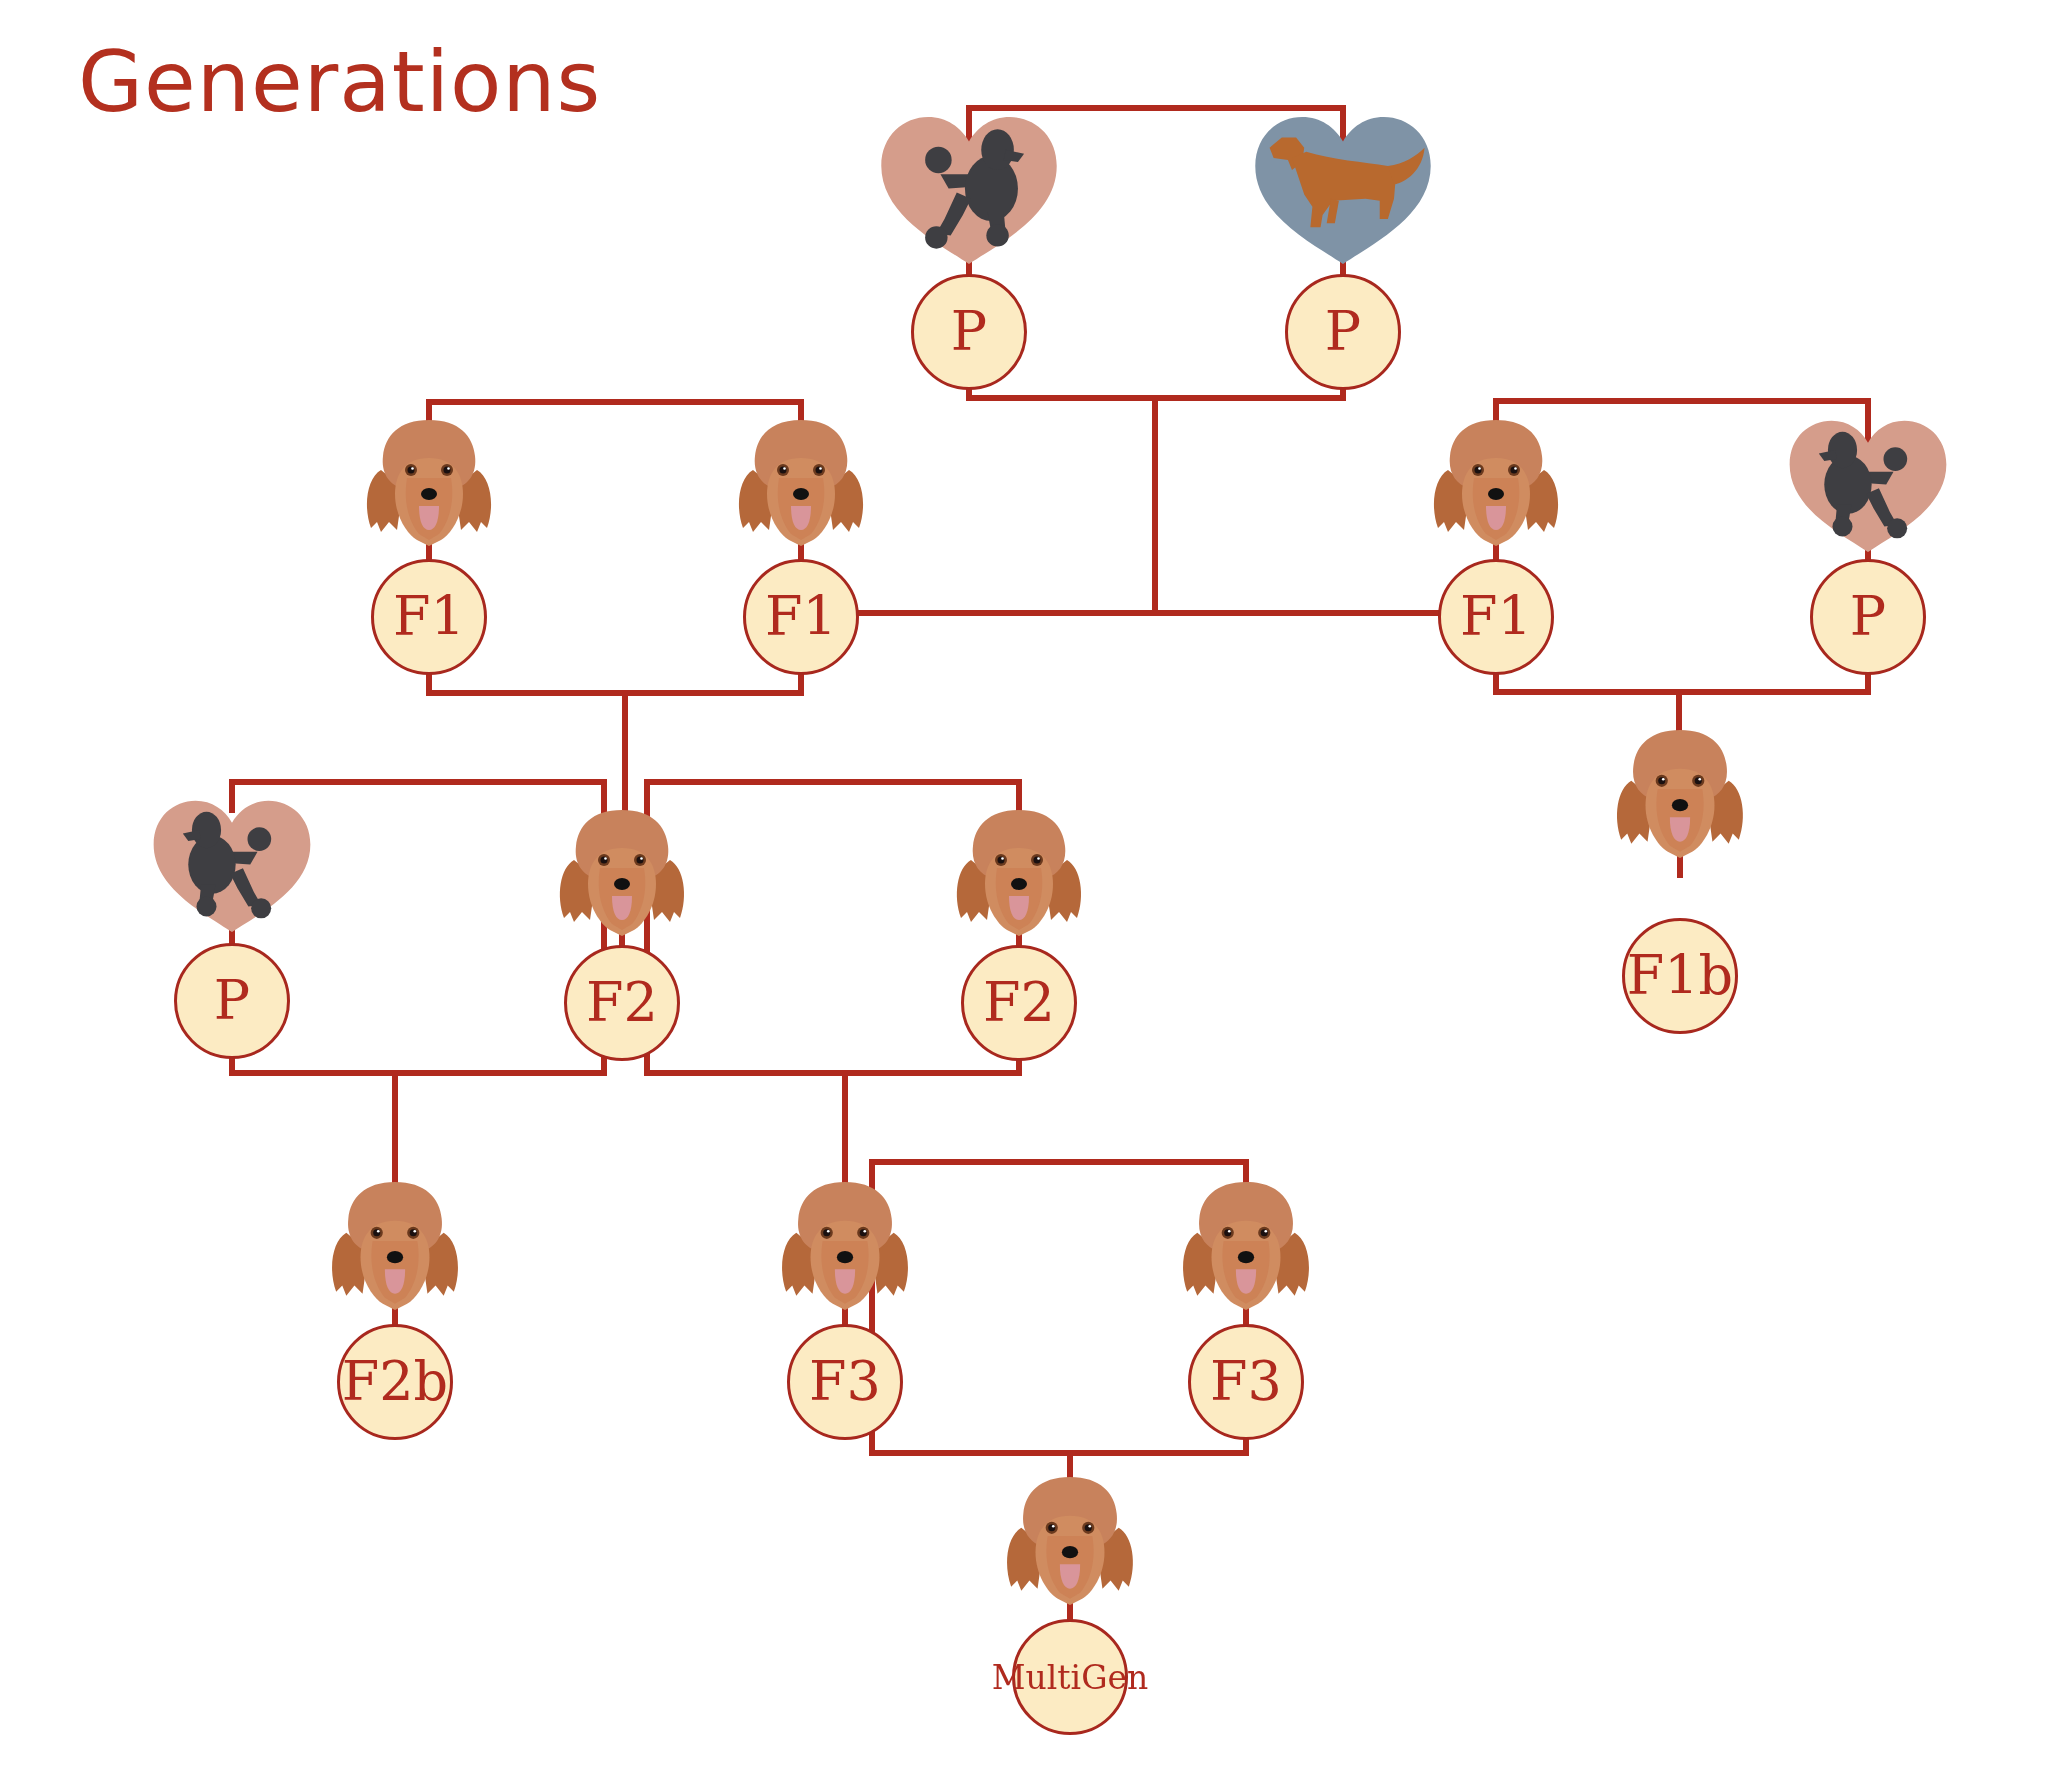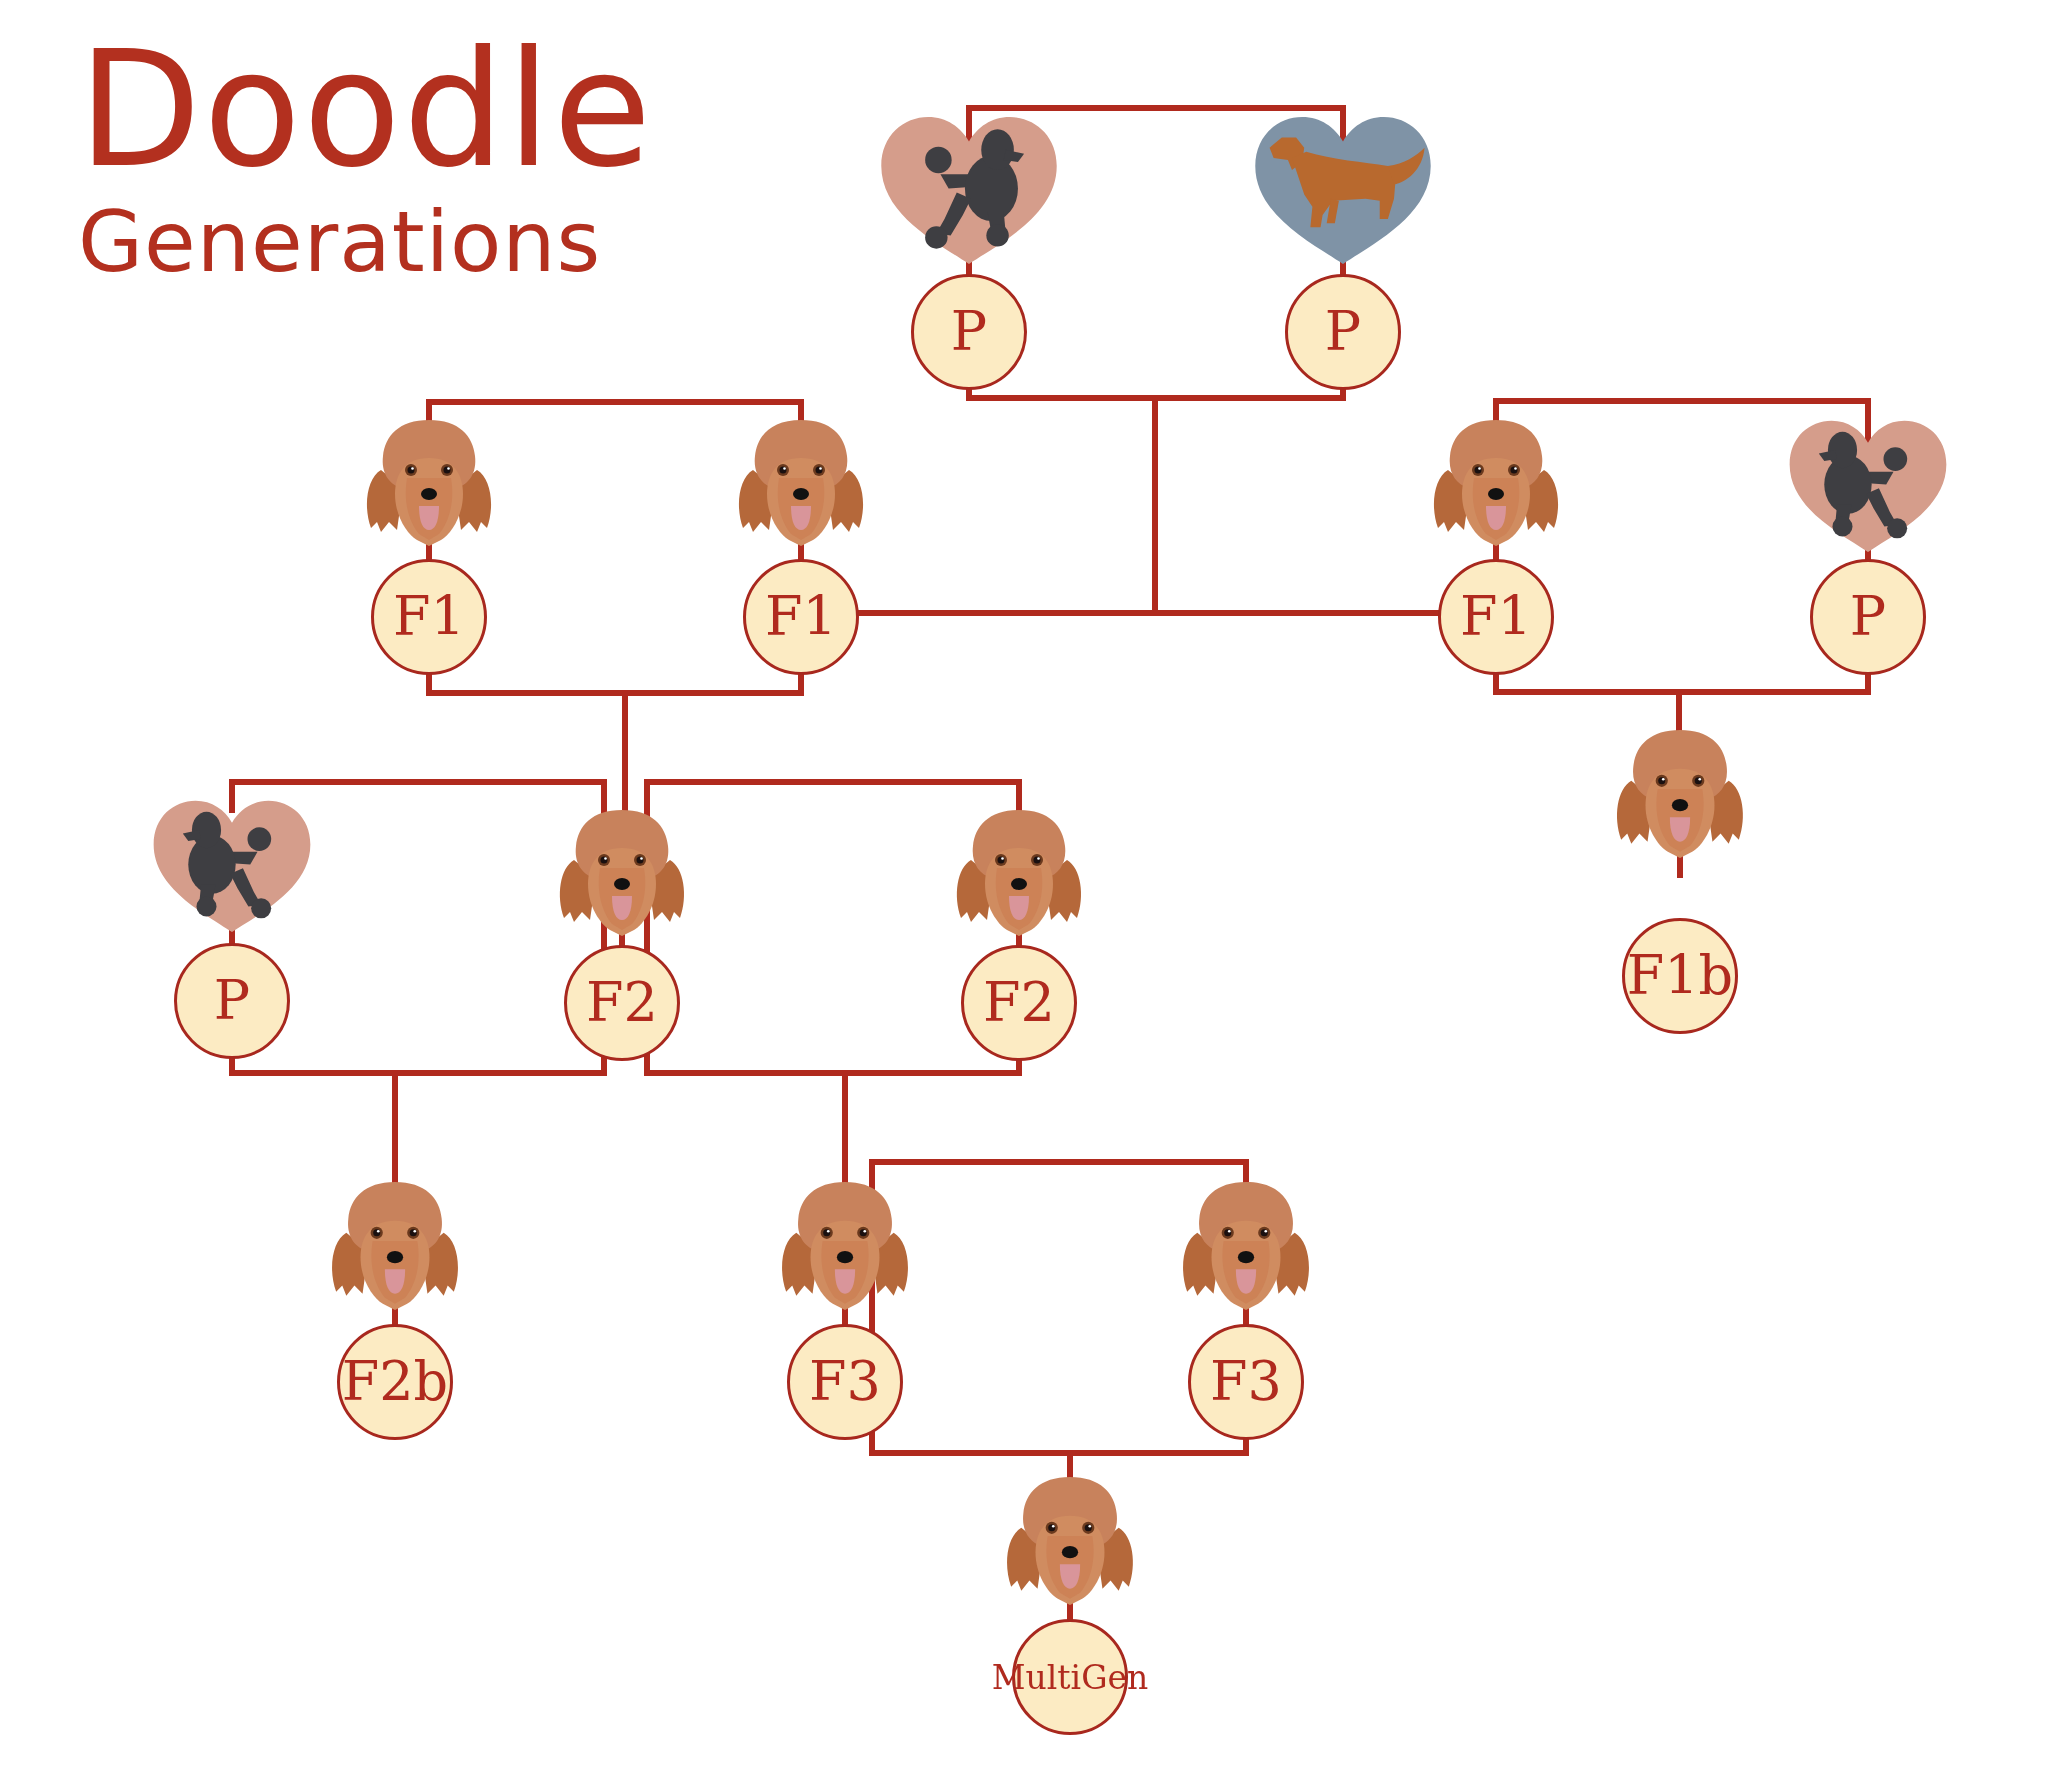--- a/index.html
+++ b/index.html
@@ -58,21 +58,20 @@
         <path d="M18 34 L30 24 L44 24 L52 34 L50 48 L40 56 L36 46 L22 44 Z"></path>
         <path d="M40 44 L54 38 C80 46 110 48 134 52 L142 60 L140 84 L134 104 L126 104 L126 86 L112 84 L80 86 L70 100 L68 112 L58 112 L60 92 L52 80 Z"></path>
         <path d="M134 52 C150 50 162 42 170 34 C168 56 152 68 140 70 Z"></path>
         <path d="M78 84 L74 108 L82 108 L86 86 Z"></path>
       </g>
     </symbol>
   </defs>
 </svg>
 
 <h1 class="title">
-  <span class="t1">Doodle</span>
   <span class="t2">Generations</span>
 </h1>
 
 <svg class="lines" width="2048" height="1775">
   <g stroke="#B02A1E" stroke-width="6" fill="none" stroke-linecap="square">
 
     <polyline points="969,140 969,108 1343,108 1343,140"></polyline>
     <polyline points="969,380 969,398 1343,398 1343,380"></polyline>
     <line x1="1155" y1="398" x2="1155" y2="613"></line>
     <line x1="859" y1="613" x2="1438" y2="613"></line>

